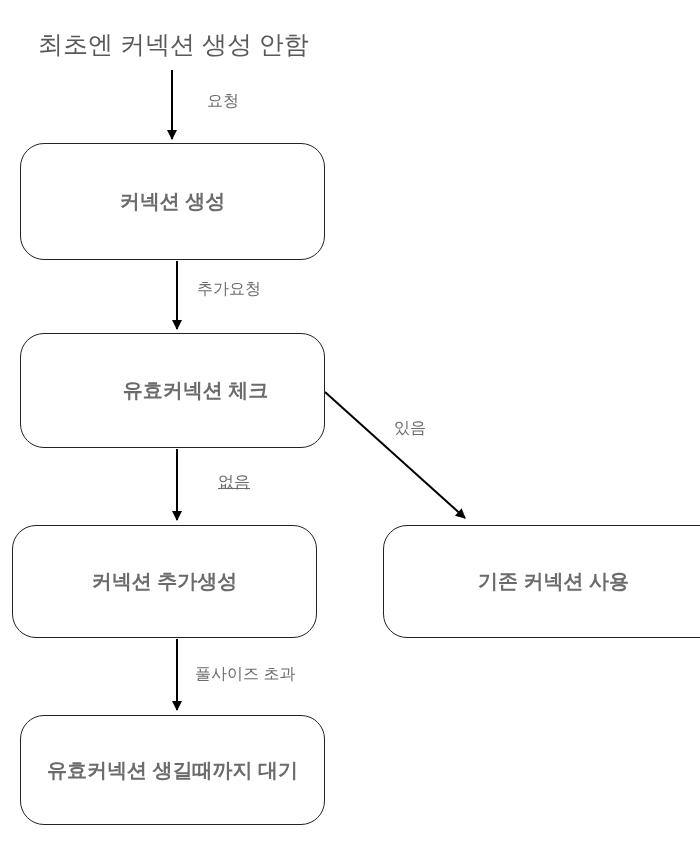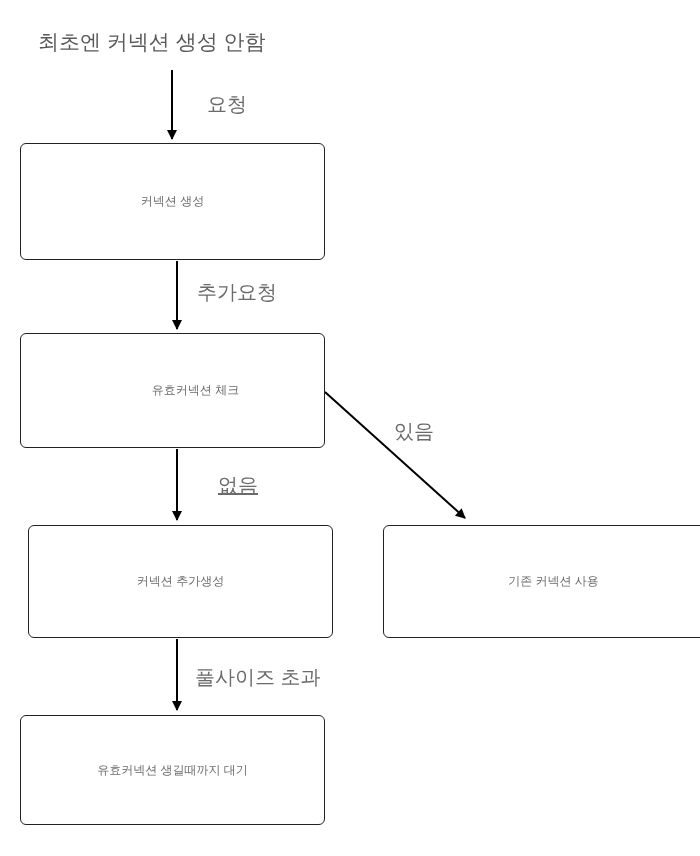--- a/index.html
+++ b/index.html
@@ -9,46 +9,47 @@
     position: relative;
     width: 700px;
     height: 856px;
     background: var(--bg-color, #ffffff);
     overflow: hidden;
   }
   .diagram-title {
     position: absolute;
     left: 38px;
     top: 28px;
-    font-size: 21px;
+    font-size: 25px;
     font-weight: 500;
     color: var(--title-color, #595959);
     white-space: nowrap;
   }
   .node {
     position: absolute;
     background: var(--node-fill, #ffffff);
     border: 1.5px solid var(--node-border, #222222);
-    border-radius: 6px;
+    border-radius: 24px;
     display: flex;
     align-items: center;
     justify-content: center;
-    font-size: 12px;
+    font-size: 20px;
     color: var(--text-color, #6b6b6b);
     text-align: center;
     white-space: nowrap;
+    font-weight: bold;
   }
   .node-create        { left: 20px;  top: 143px; width: 305px; height: 117px; }
   .node-check         { left: 20px;  top: 333px; width: 305px; height: 115px; padding-left: 46px; }
-  .node-create-more   { left: 28px;  top: 525px; width: 305px; height: 113px; }
+  .node-create-more   { left: 12px;  top: 525px; width: 305px; height: 113px; }
   .node-wait          { left: 20px;  top: 715px; width: 305px; height: 110px; }
   .node-use-existing  { left: 383px; top: 525px; width: 341px; height: 113px; }
   .edge-label {
     position: absolute;
-    font-size: 20px;
+    font-size: 16px;
     color: var(--text-color, #6b6b6b);
     white-space: nowrap;
   }
   .edge-label-request        { left: 207px; top: 91px; }
   .edge-label-more-request   { left: 197px; top: 279px; }
   .edge-label-none           { left: 218px; top: 472px; text-decoration: underline; }
   .edge-label-exists         { left: 394px; top: 418px; }
   .edge-label-pool-exceeded  { left: 195px; top: 664px; }
   svg.arrows {
     position: absolute;

